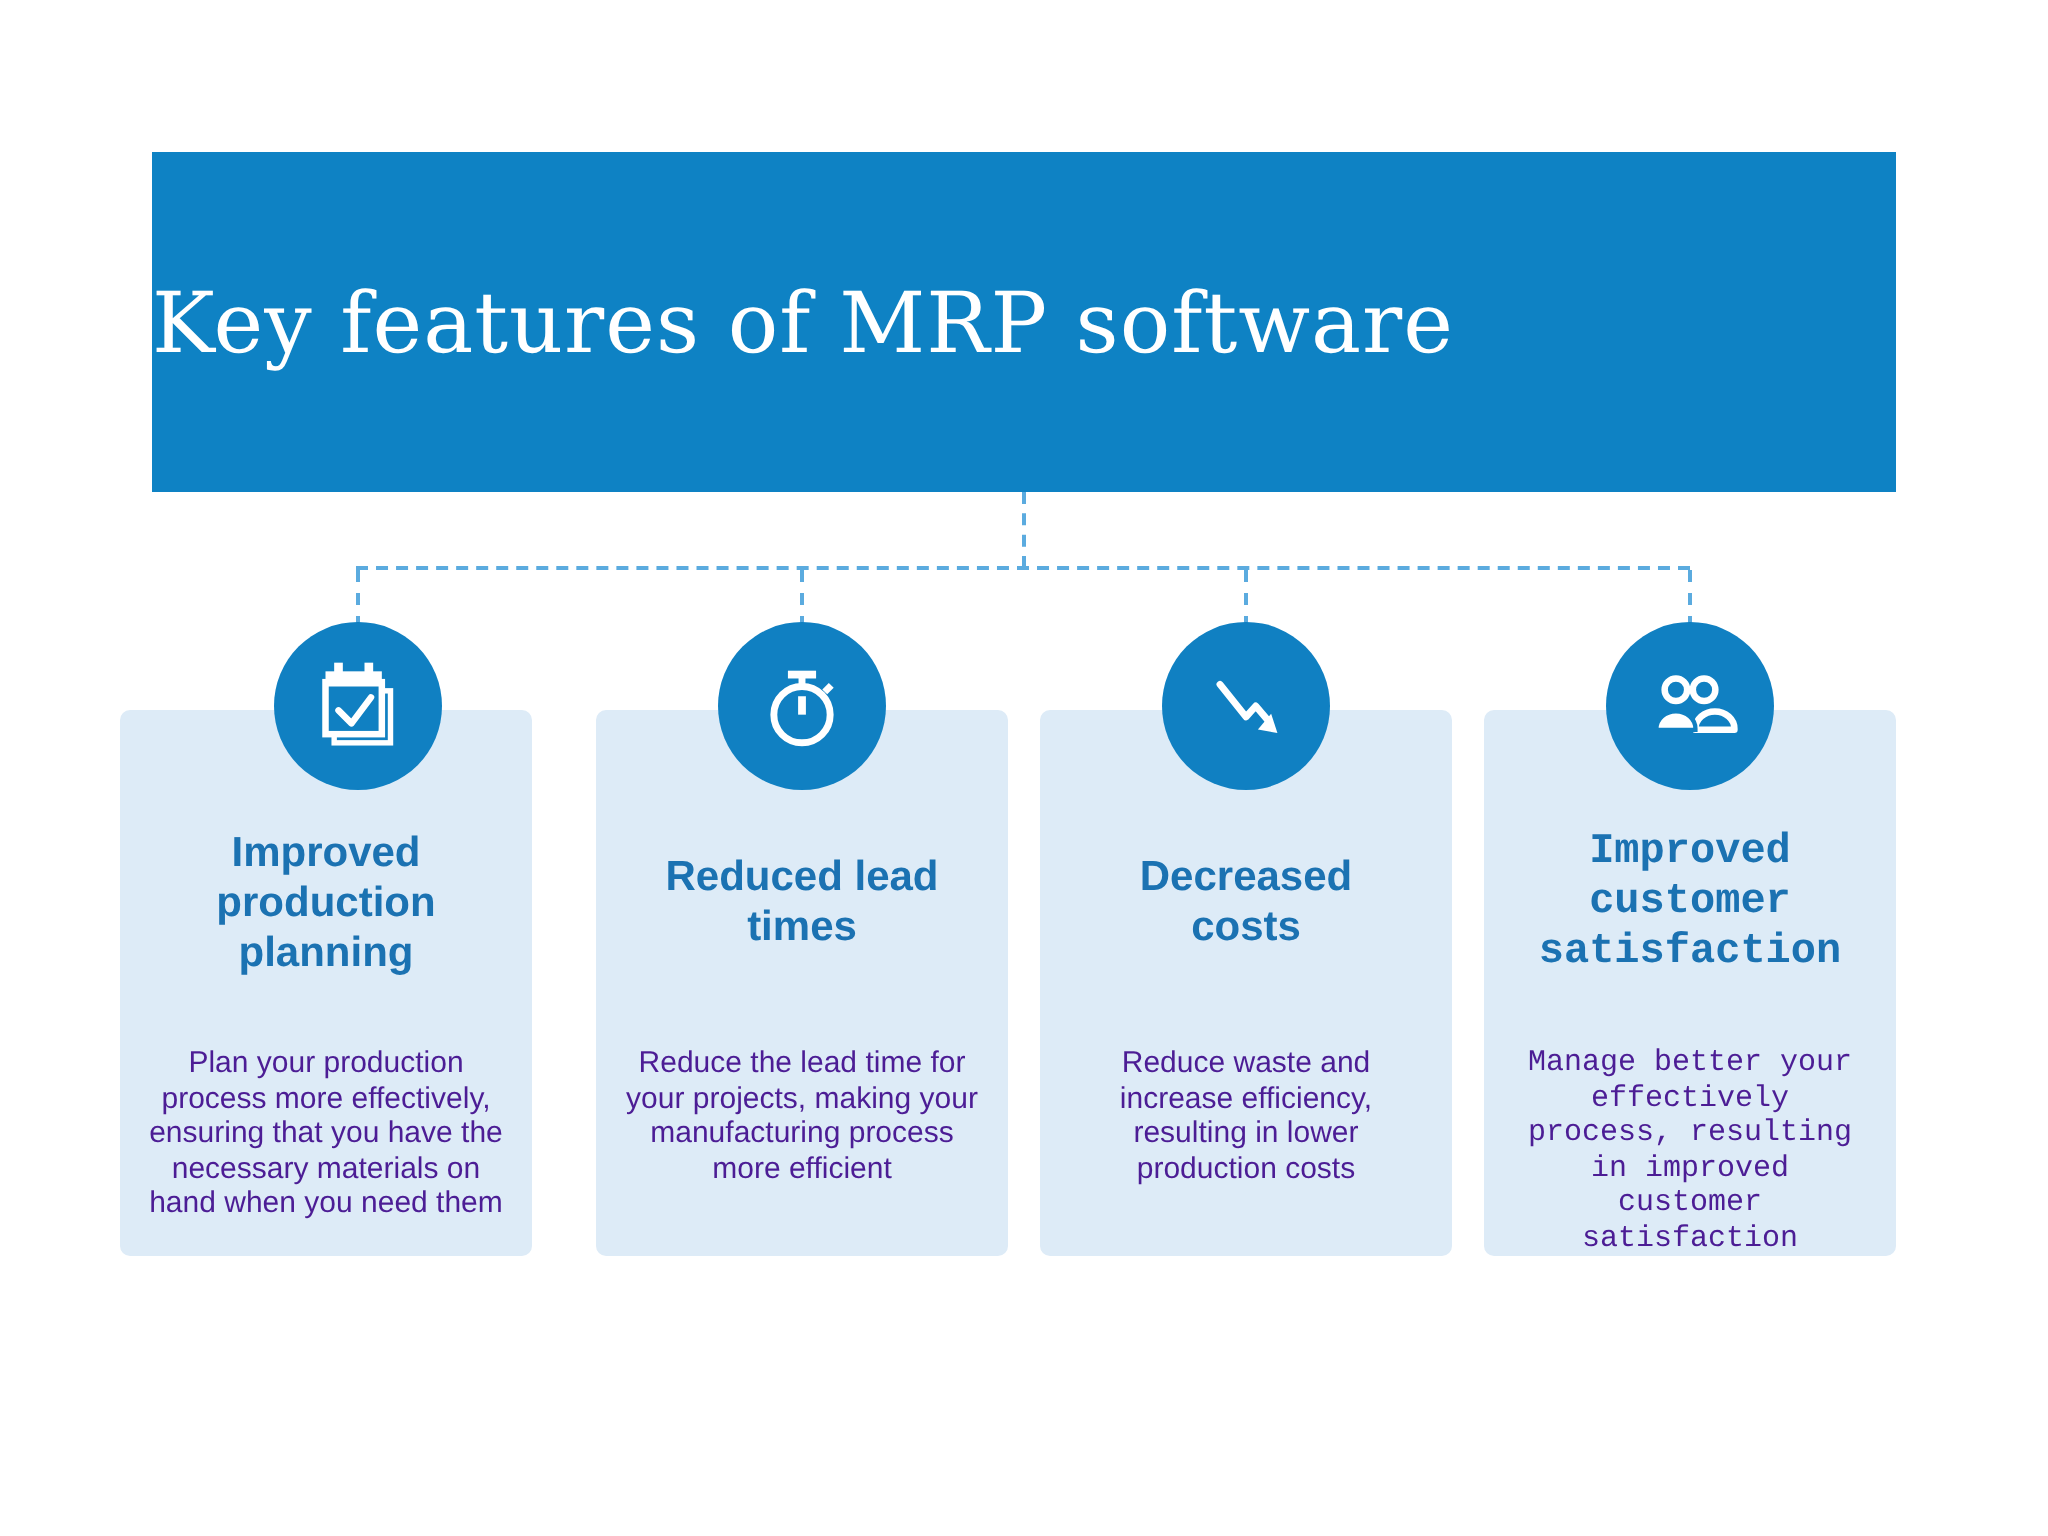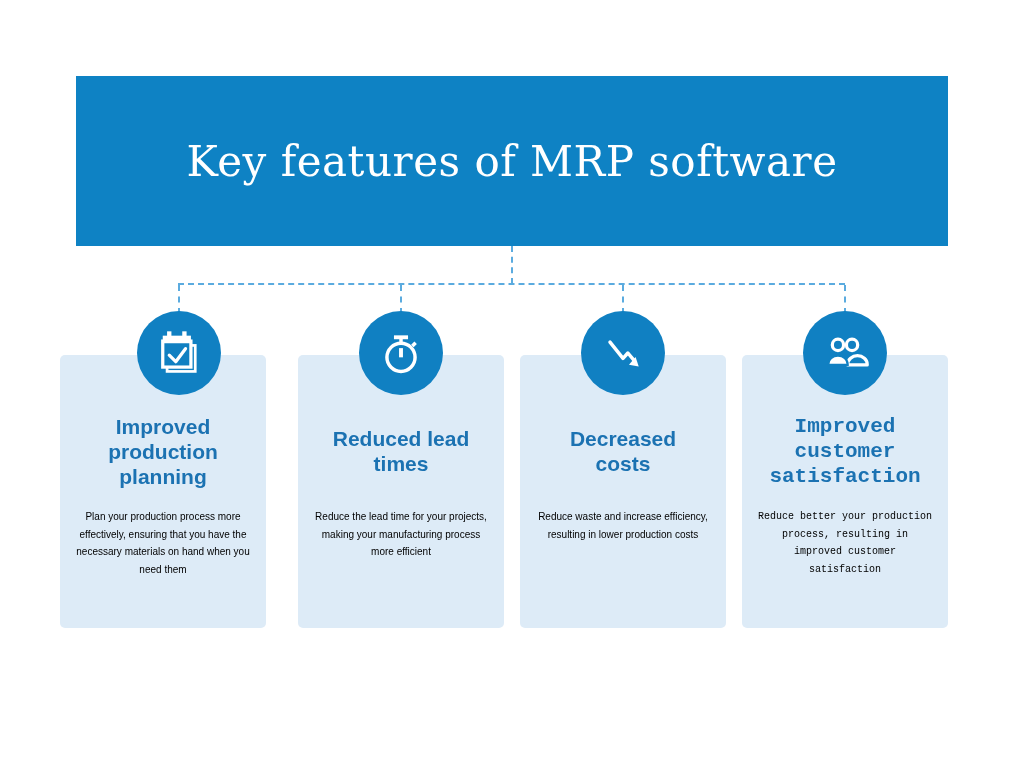--- a/index.html
+++ b/index.html
@@ -3,21 +3,21 @@
 <meta charset="utf-8">
 <style>
   html,body { margin:0; padding:0; background:#ffffff; }
   .canvas {
     position:relative; width:1024px; height:768px; overflow:hidden;
     background:#ffffff; font-family:"Liberation Sans", sans-serif;
   }
   
   .header {
     position:absolute; left:76px; top:76px; width:872px; height:170px;
-    background:#0e82c4; display:flex; align-items:center; justify-content:center;
+    background:#0e82c4; display:flex; align-items:center; 
   }
   .header-title {
     font-family:"DejaVu Serif", serif; font-weight:400;
     font-size:42px; color:#ffffff; letter-spacing:0.5px; white-space:nowrap;
   }
   
   .conn { position:absolute; }
   .conn-main-drop { left:511px; top:246px; width:0; height:38px; border-left:2px dashed #5babdf; }
   .conn-horiz     { left:178px; top:283px; width:667px; height:0; border-top:2px dashed #5babdf; }
   .conn-drop      { top:285px; width:0; height:29px; border-left:2px dashed #5babdf; }
@@ -37,21 +37,21 @@
     background:#ddebf7; border-radius:5px; text-align:center; padding:50px 9px 0; z-index:1;
   }
   .card.p1 { left:60px; } .card.p2 { left:298px; }
   .card.p3 { left:520px; } .card.p4 { left:742px;font-family:Liberation Mono, monospace; }
   .card-title {
     height:92px; display:flex; align-items:center; justify-content:center;
     font-weight:bold; font-size:21px; line-height:25px; color:#1b72b2;
   }
   .card-title span { display:inline-block; max-width:152px; }
   .card-desc {
-    margin-top:11px; font-size:10px; line-height:17.5px; color:#000000; padding:0 4px;
+    margin-top:26px; font-size:15px; line-height:17.5px; color:#4c1d95; padding:0 4px;
   }
 </style>
 </head>
 <body>
 
 <div class="canvas">
 
   <div class="header">
     <div class="header-title">Key features of MRP software</div>
   </div>
@@ -132,16 +132,16 @@
     <div class="card-title">
         <span>Decreased costs</span>
       </div>
     <div class="card-desc">Reduce waste and increase efficiency, resulting in lower production costs</div>
   </div>
 
   <div class="card p4">
     <div class="card-title">
         <span>Improved customer satisfaction</span>
       </div>
-    <div class="card-desc">Reduce better your production process, resulting in improved customer satisfaction</div>
+    <div class="card-desc">Manage better your effectively process, resulting in improved customer satisfaction</div>
   </div>
 
 </div>
 
 </body></html>

